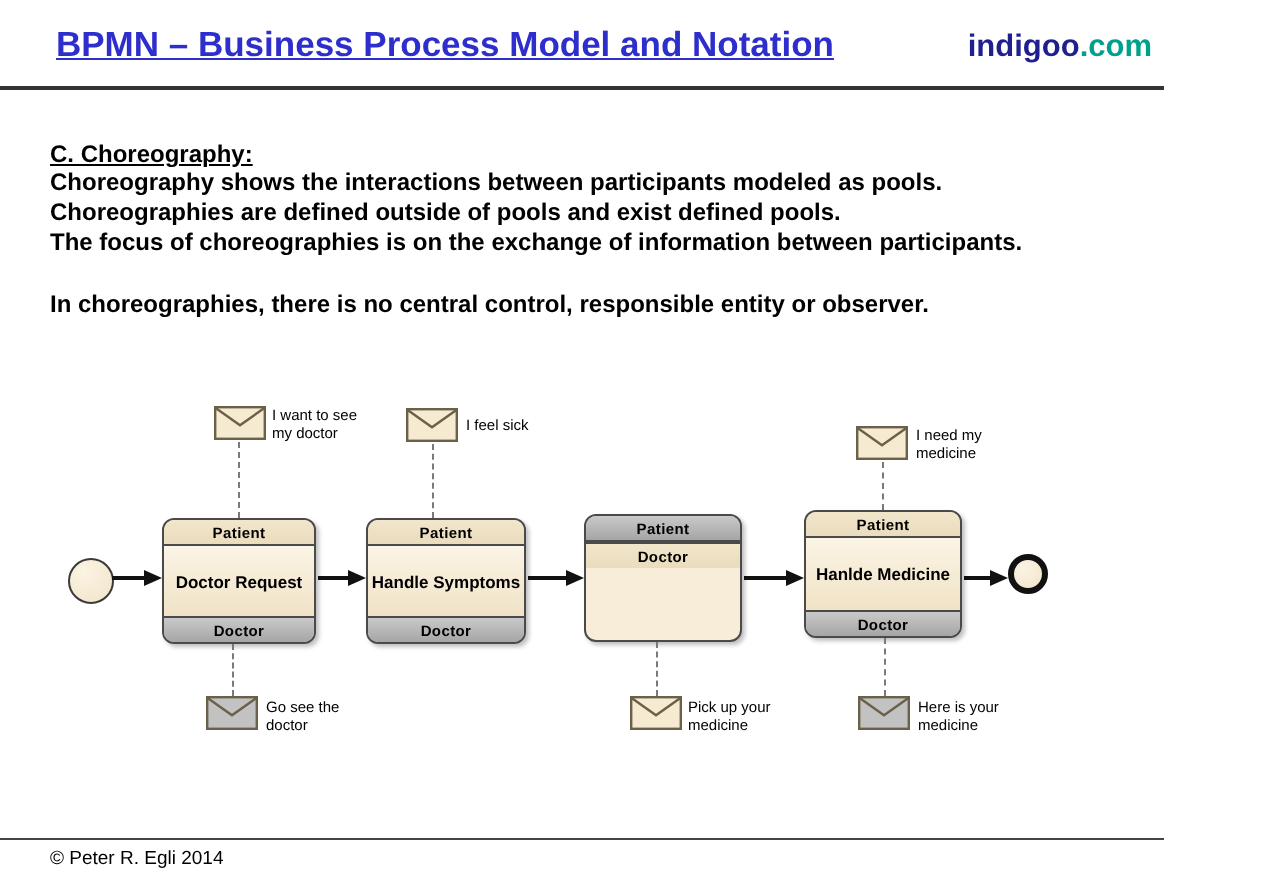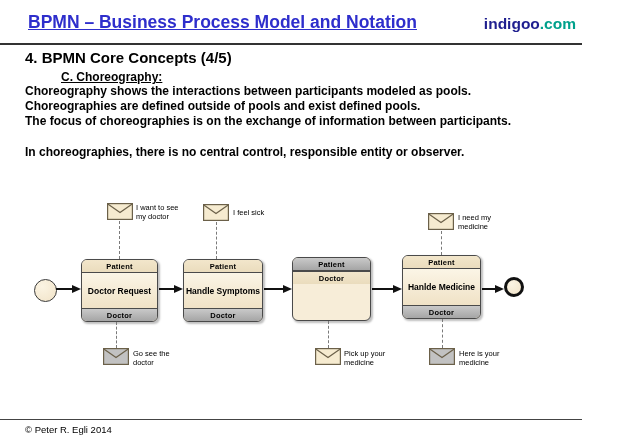--- a/index.html
+++ b/index.html
@@ -13,21 +13,21 @@
     font-size:17.5px; font-weight:bold; color:#2E2ECC;
     text-decoration:underline; white-space:nowrap;
   }
   .logo { position:absolute; right:6px; top:15px; font-size:15.5px; font-weight:bold; white-space:nowrap; }
   .logo-name { color:#1F1F8F;text-align:center; }
   .logo-tld  { color:#00A18C; }
   .header-rule { position:absolute; left:0; top:43px; width:638px; height:1.5px; background:#333; }
   
   .txt { position:absolute; left:25px; color:#000; white-space:nowrap; }
   .heading   { top:49px; font-size:15px; font-weight:bold; }
-  .subheading{ top:70px; font-size:12px; font-weight:bold; text-decoration:underline;margin-left:36px; }
+  .subheading{ top:70px; font-size:12px; font-weight:bold; text-decoration:underline; }
   .bodyline  { font-size:12px; font-weight:bold; }
   .l1 { top:84px; } .l2 { top:99px; } .l3 { top:114px; } .l4 { top:145px; }
   
   .evt {
     position:absolute; border-radius:50%;
     background:radial-gradient(circle at 35% 30%, #FBF4E3, #F1E3C8);
     box-sizing:border-box;
   }
   .start-evt { left:34px; top:279px; width:23px; height:23px; border:1.5px solid #3a3a3a; }
   .end-evt   { left:504px; top:277px; width:20px; height:20px; border:3px solid #111; }
@@ -78,21 +78,20 @@
 </style>
 </head>
 <body>
 
 <div class="slide">
 
   <div class="header-title">BPMN – Business Process Model and Notation</div>
   <div class="logo"><span class="logo-name">indigoo</span><span class="logo-tld">.com</span></div>
   <div class="header-rule"></div>
 
-  <div class="txt heading">4. BPMN Core Concepts (4/5)</div>
   <div class="txt subheading">C. Choreography:</div>
   <div class="txt bodyline l1">Choreography shows the interactions between participants modeled as pools.</div>
   <div class="txt bodyline l2">Choreographies are defined outside of pools and exist defined pools.</div>
   <div class="txt bodyline l3">The focus of choreographies is on the exchange of information between participants.</div>
   <div class="txt bodyline l4">In choreographies, there is no central control, responsible entity or observer.</div>
 
   <div class="evt start-evt"></div>
 
   <div class="flowline" style="left:56px;width:17px;"></div>
   <div class="arrowhead" style="left:72px;"></div>

